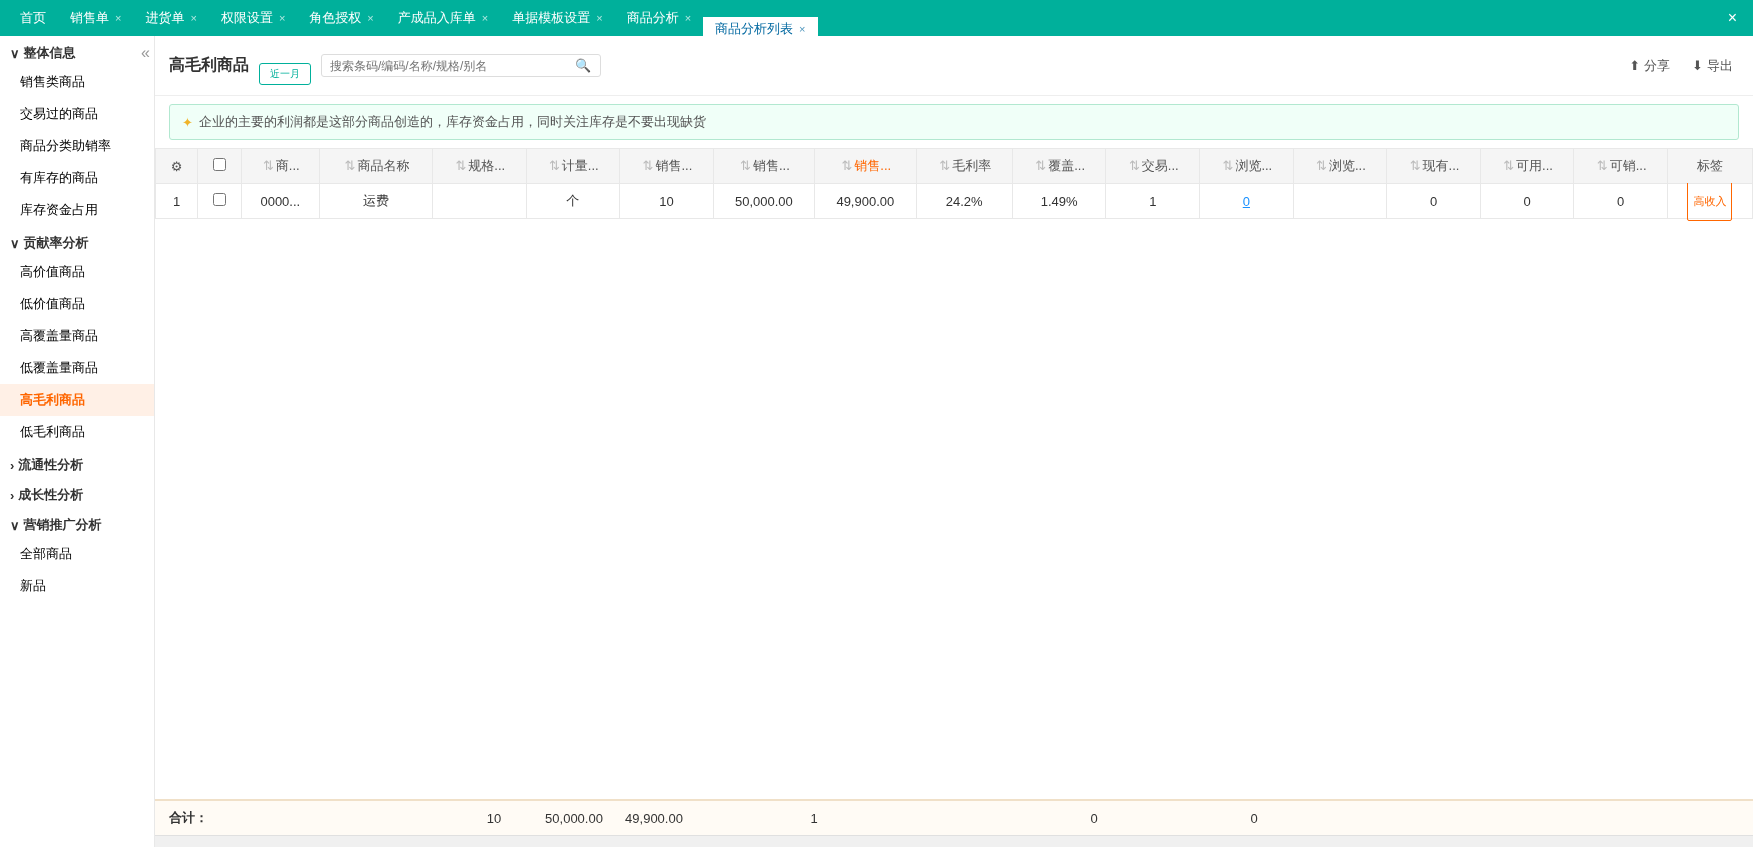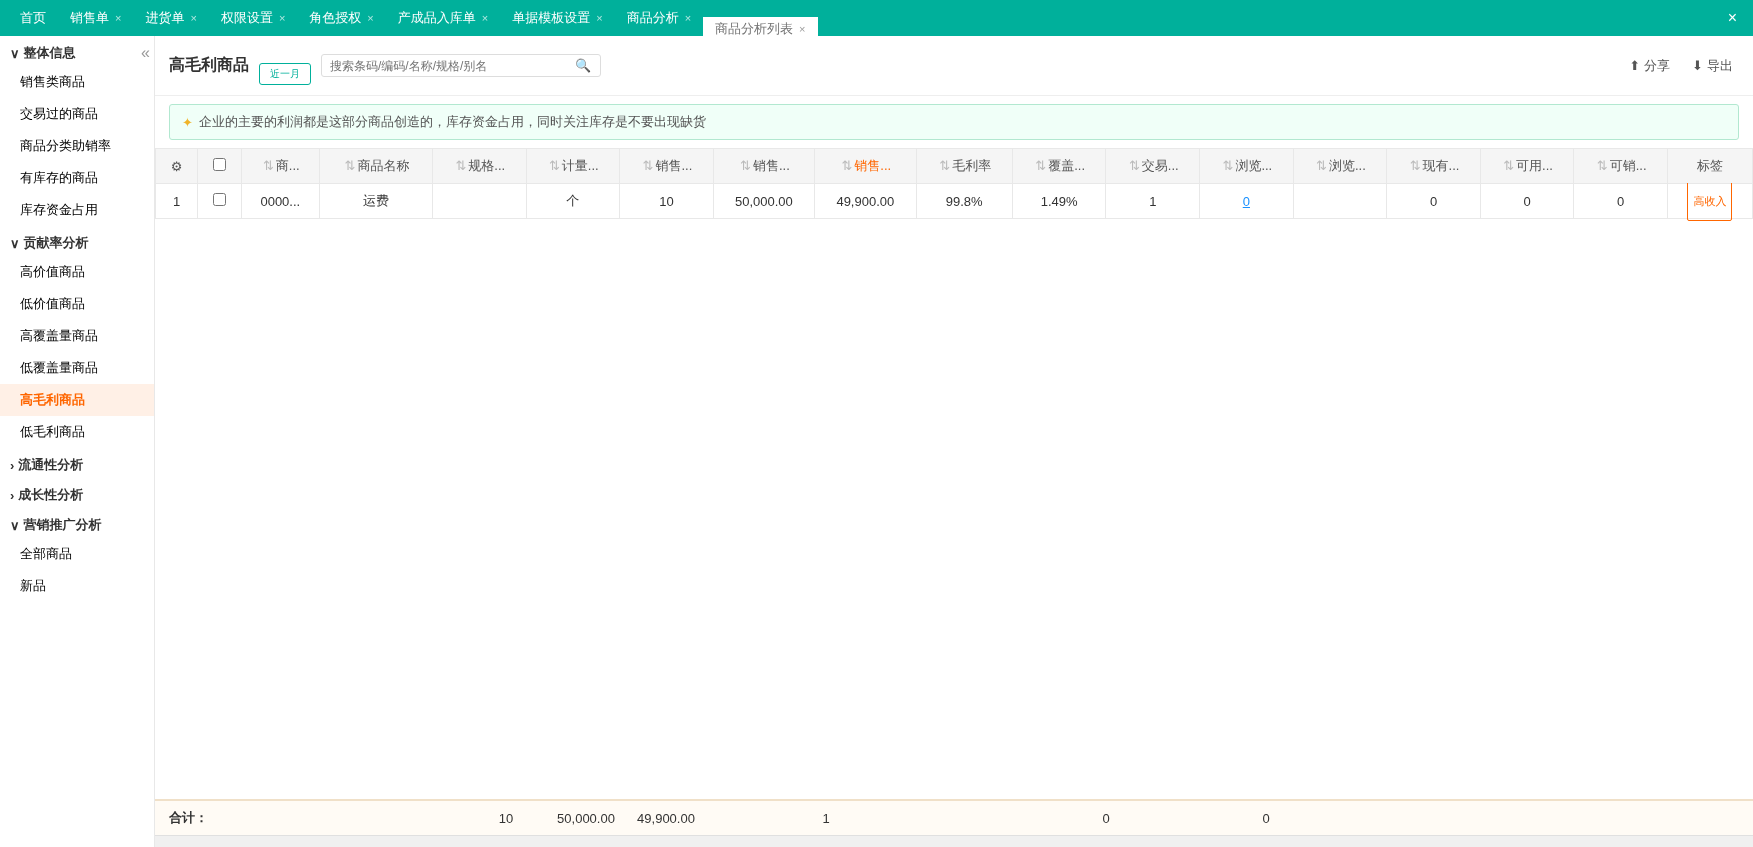--- a/index.html
+++ b/index.html
@@ -18,21 +18,21 @@
     .nav-tab {
       padding: 0 12px;
       height: 24px;
       display: flex;
       align-items: center;
       cursor: pointer;
       white-space: nowrap;
       color: #fff;
       font-size: 13px;
     }
-    .nav-tab.active { background: #fff; color: #737373; margin-top: 22px; }
+    .nav-tab.active { background: #fff; color: #0369a1; margin-top: 22px; }
     .nav-tab .close-x {
       margin-left: 6px;
       font-size: 11px;
       opacity: 0.7;
     }
     .nav-close-all {
       margin-left: auto;
       color: #fff;
       font-size: 16px;
       cursor: pointer;
@@ -214,21 +214,21 @@
     .table-footer {
       background: #fffbf5;
       border-top: 2px solid #f0e0c8;
       display: flex;
       align-items: center;
       padding: 8px 14px;
       font-size: 12px;
       color: #333;
       flex-shrink: 0;
     }
-    .footer-label { font-weight: bold; margin-right: 28px; }
+    .footer-label { font-weight: bold; margin-right: 16px; }
     .footer-cell {
       padding: 0 10px;
       min-width: 80px;
       text-align: center;
     }
 
     
     .scrollbar-area {
       height: 12px;
       background: #f0f0f0;
@@ -407,21 +407,21 @@
           <tr>
             <td>1</td>
             <td><input type="checkbox" style=""></td>
             <td>0000...</td>
             <td>运费</td>
             <td></td>
             <td>个</td>
             <td>10</td>
             <td>50,000.00</td>
             <td>49,900.00</td>
-            <td>99.8%</td>
+            <td>24.2%</td>
             <td>1.49%</td>
             <td>1</td>
             <td><span class="link-text">0</span></td>
             <td></td>
             <td>0</td>
             <td>0</td>
             <td>0</td>
             <td><span class="tag-high-income">高收入</span></td>
           </tr>
         </tbody>

